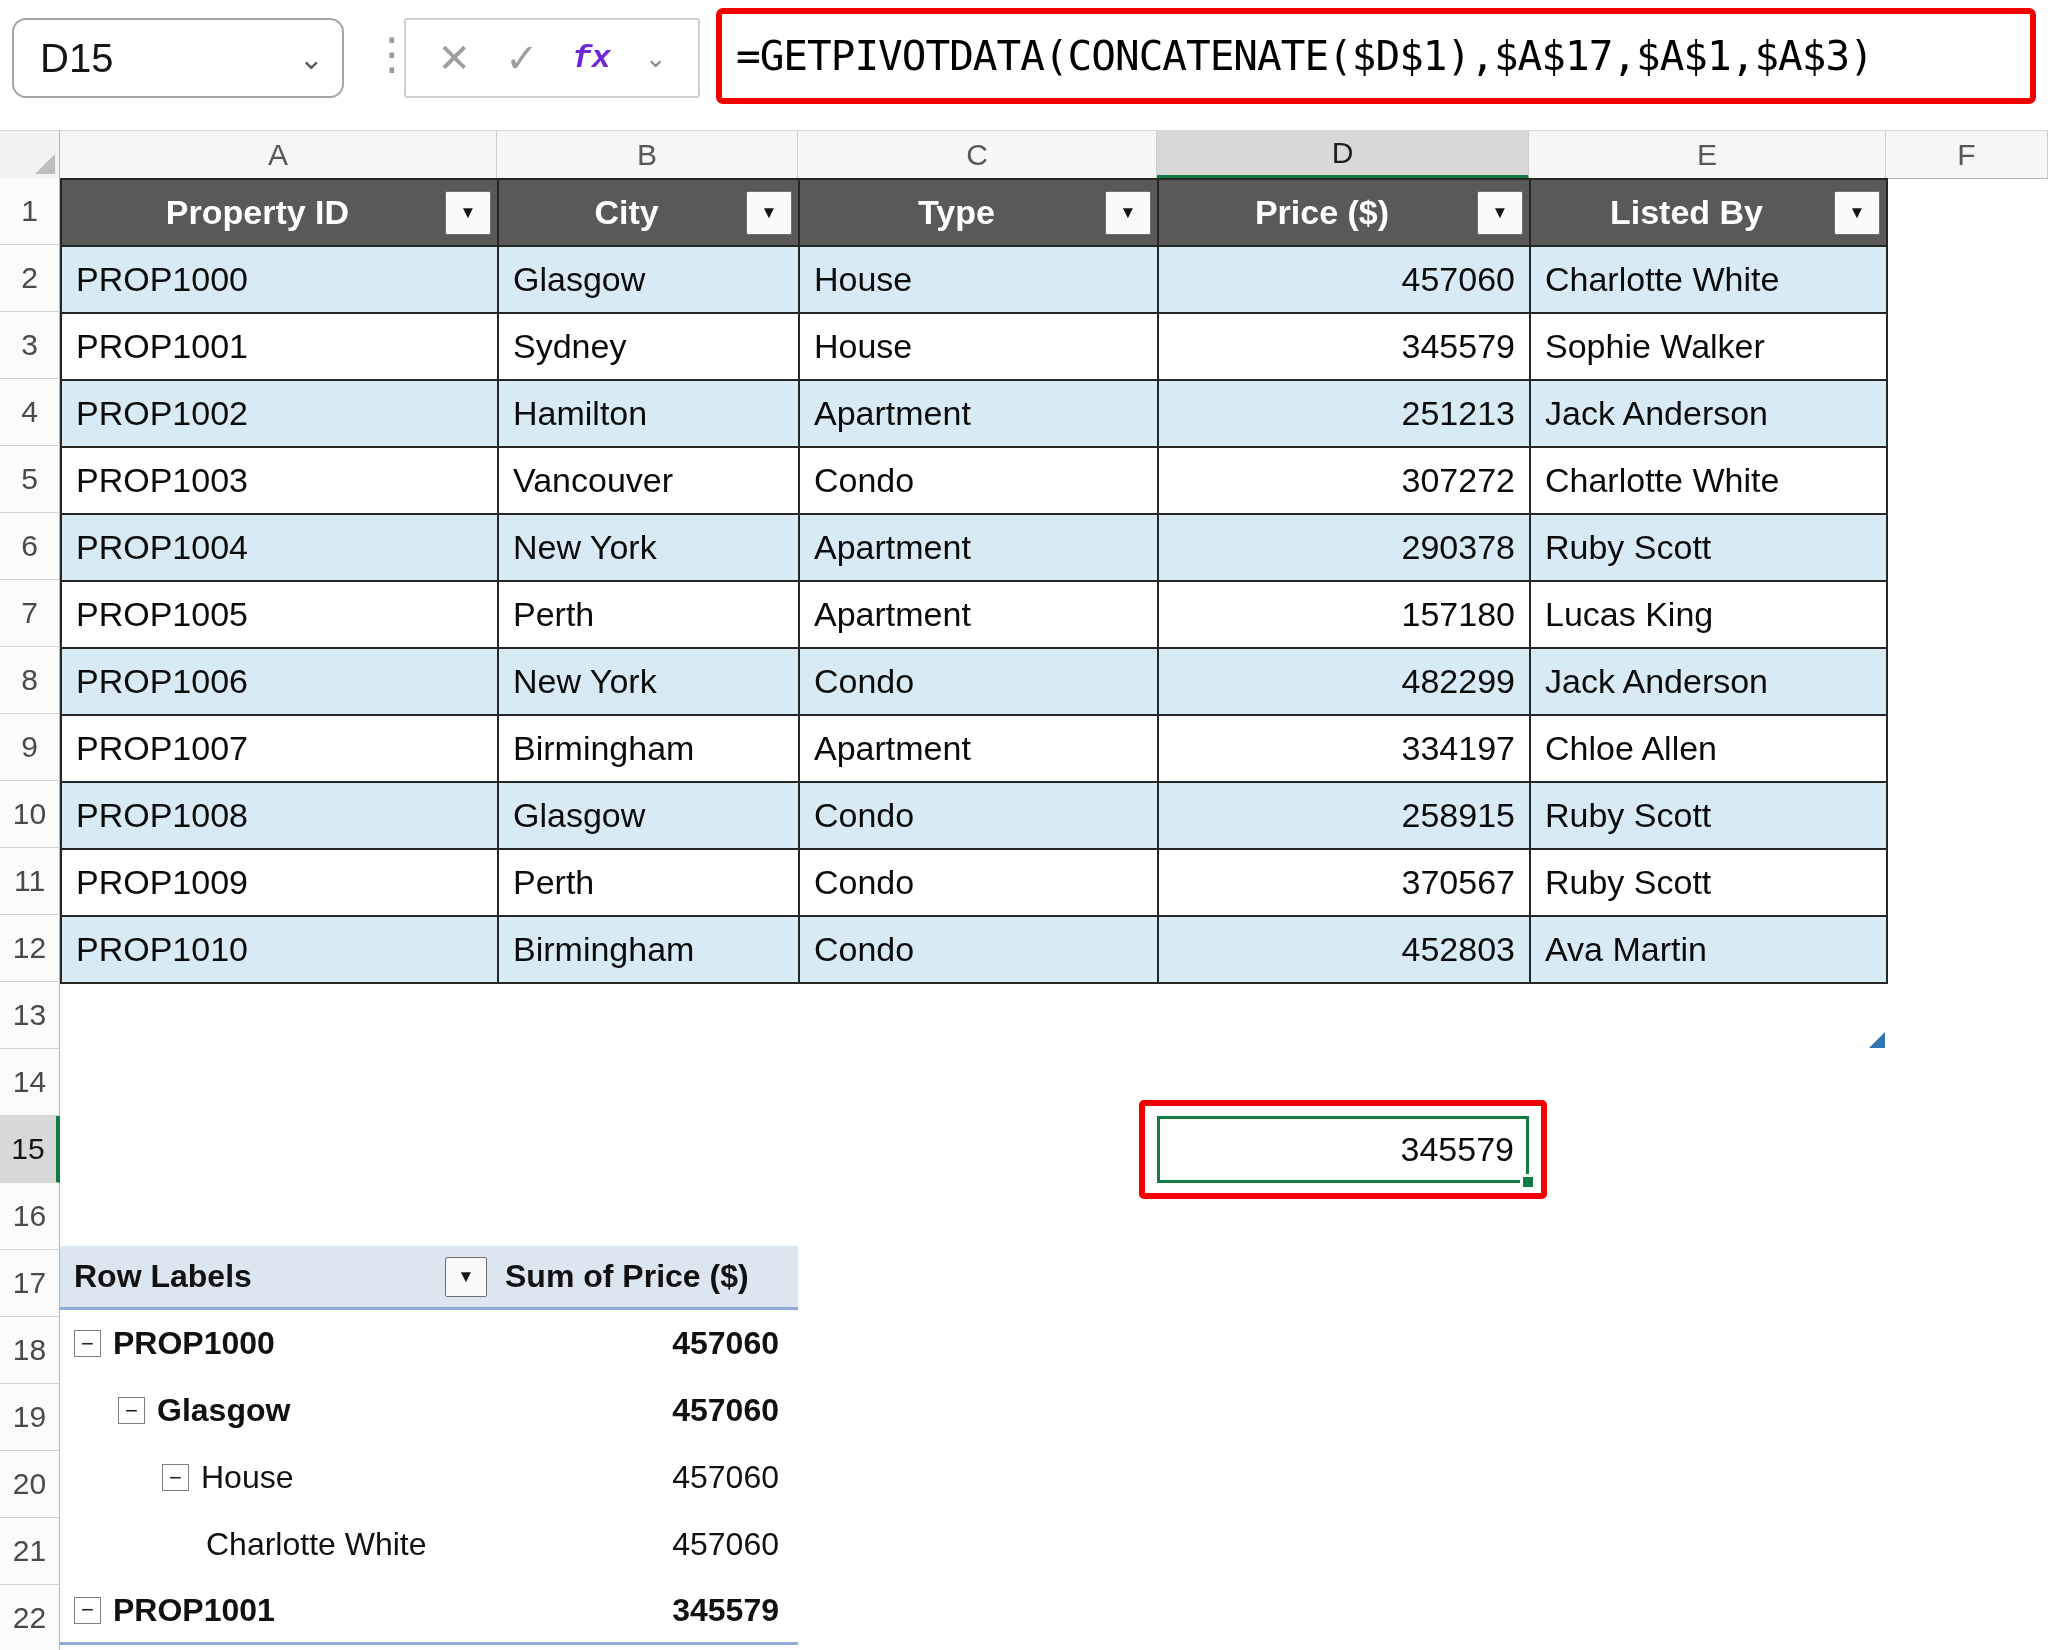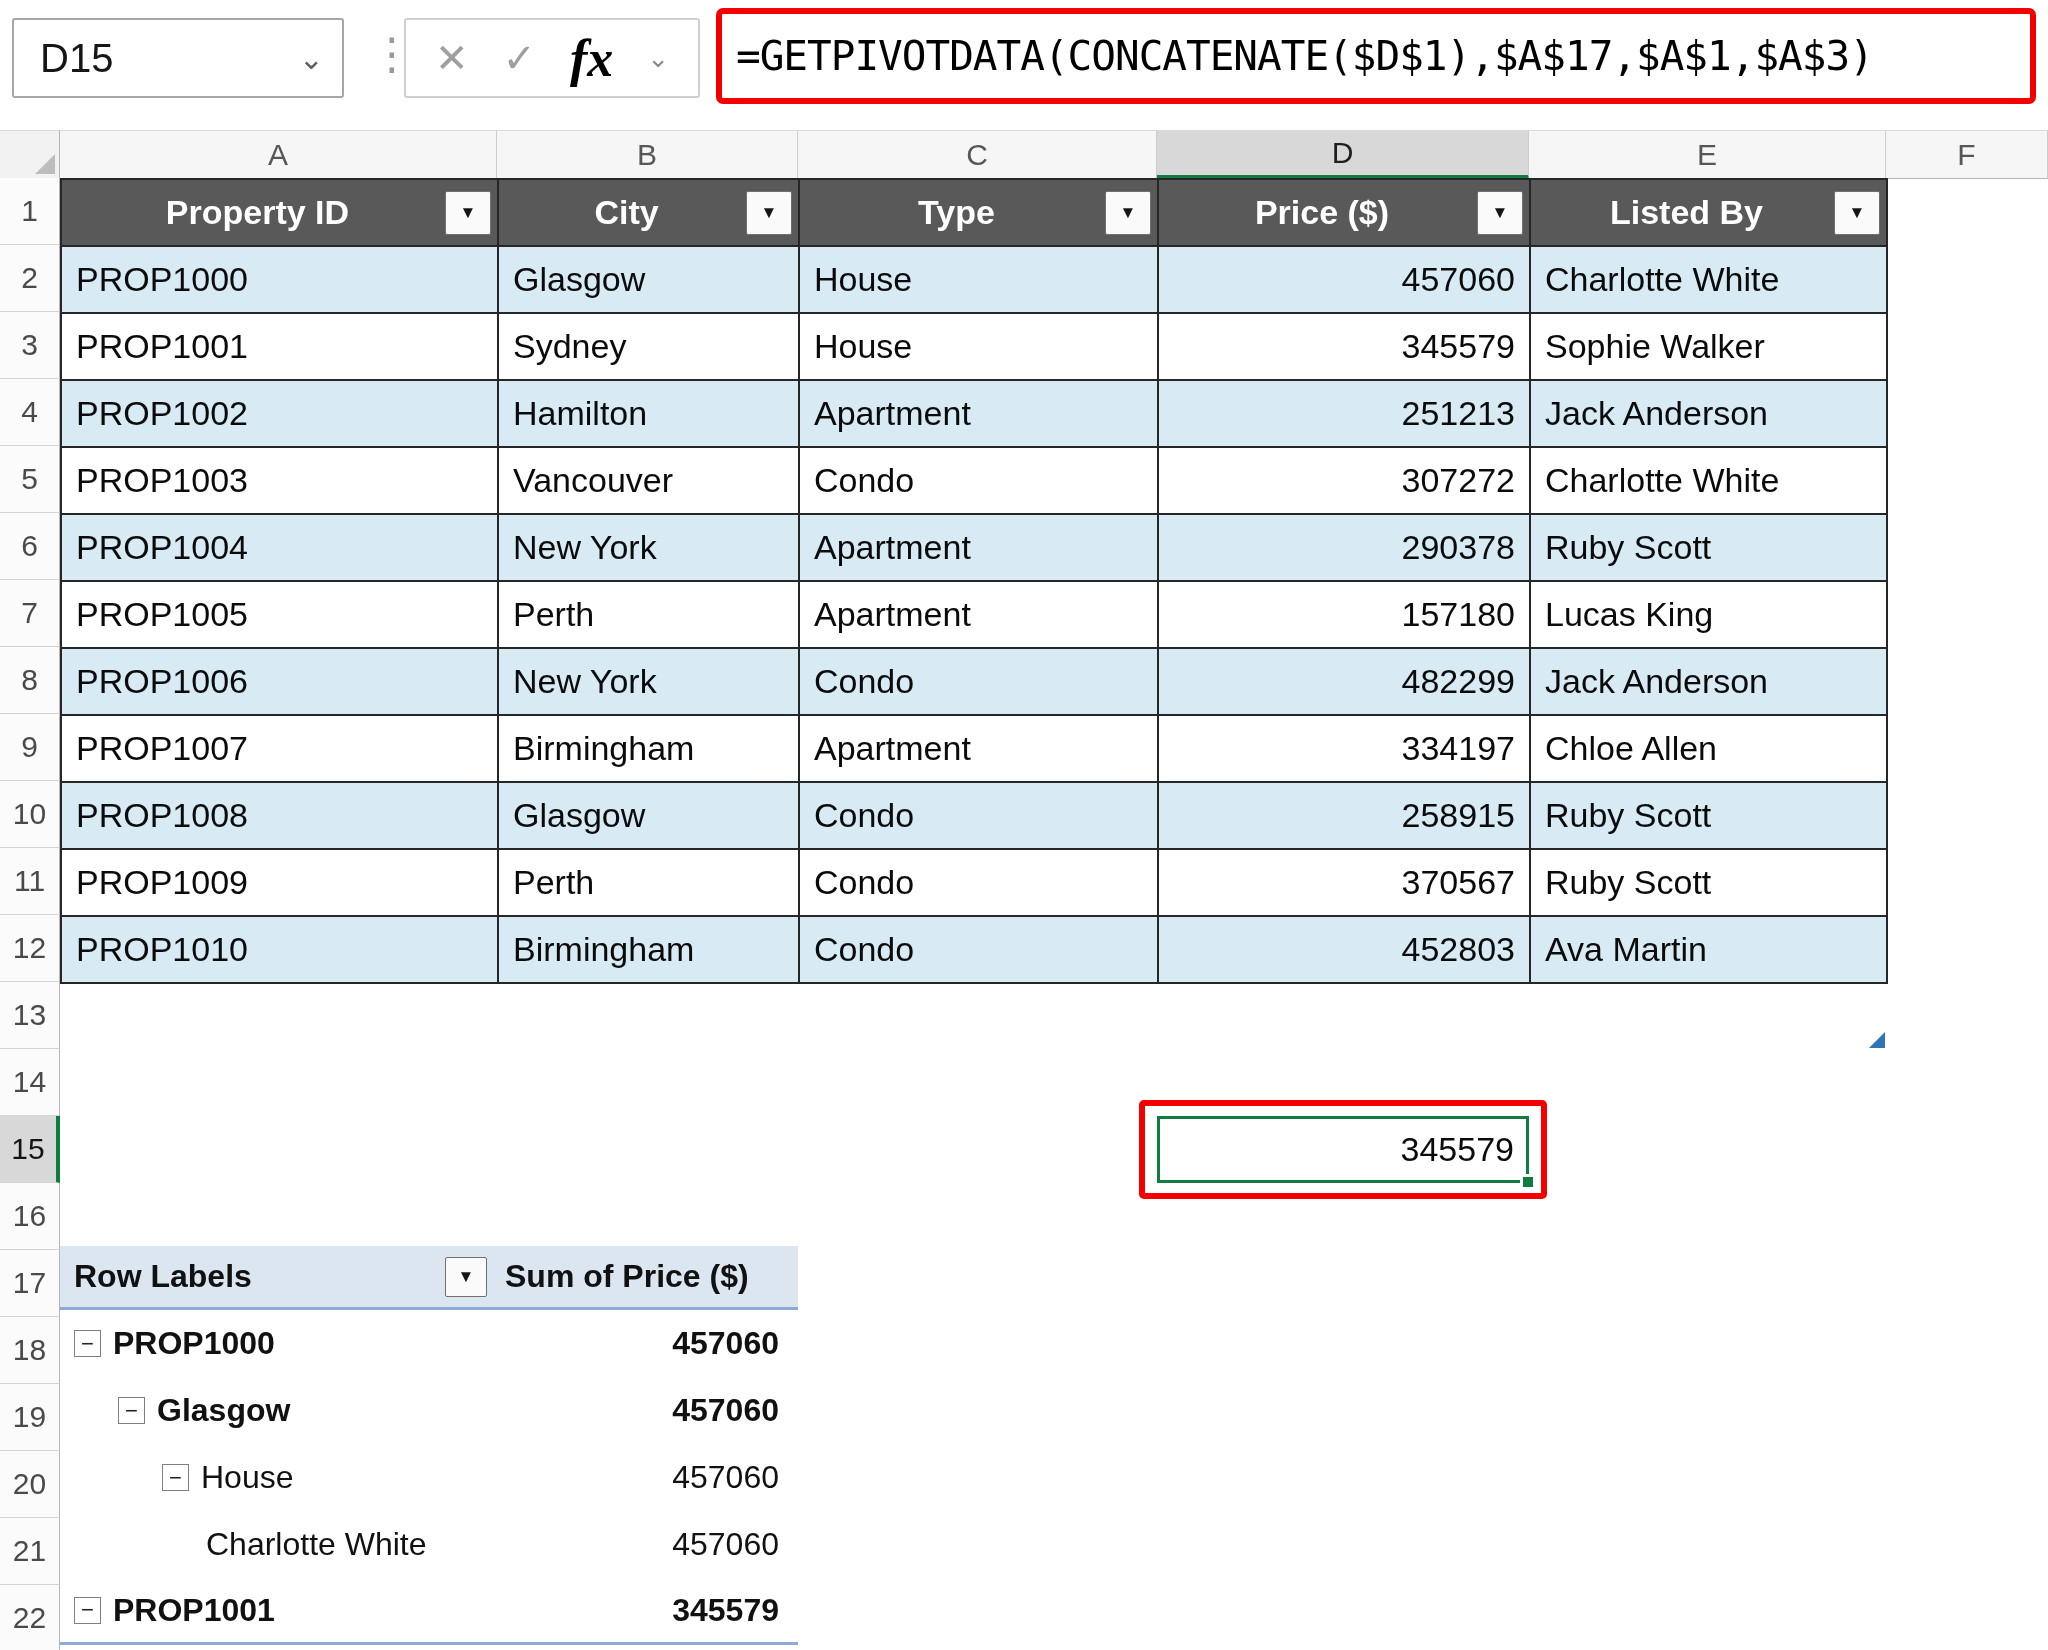--- a/index.html
+++ b/index.html
@@ -11,30 +11,30 @@
     --pivot-border-blue:#8EAADB;
   }
   *{margin:0;padding:0;box-sizing:border-box;}
   html,body{width:2048px;height:1650px;overflow:hidden;background:#fff;
     font-family:"Liberation Sans","DejaVu Sans",sans-serif;color:#111;}
   body{position:relative;}
 
   
   .topbar{position:absolute;left:0;top:0;width:2048px;height:130px;background:#fff;}
   .namebox{position:absolute;left:12px;top:18px;width:332px;height:80px;
-    border:2px solid #a6a6a6;border-radius:3px;display:flex;align-items:center;
+    border:2px solid #a6a6a6;border-radius:14px;display:flex;align-items:center;
     padding:0 18px 0 26px;font-size:40px;color:#161616;background:#fff;}
   .namebox .chev{margin-left:auto;font-size:30px;color:#5f5f5f;}
   .sepdots{position:absolute;left:370px;top:28px;font-size:44px;color:#9a9a9a;}
   .fxgroup{position:absolute;left:404px;top:18px;width:296px;height:80px;
     border:2px solid #cfcfcf;border-radius:3px;display:flex;align-items:center;
     justify-content:center;gap:34px;background:#fff;}
   .icon-x,.icon-check{font-size:40px;color:#9f9f9f;}
-  .icon-fx{font-size:52px;color:#000000;font-style:italic;font-weight:bold;
-    font-family:Liberation Serif, serif;}
+  .icon-fx{font-size:32px;color:#6d28d9;font-style:italic;font-weight:bold;
+    font-family:Liberation Mono, monospace;}
   .icon-chev{font-size:26px;color:#8a8a8a;}
   .formulabar{position:absolute;left:716px;top:8px;width:1320px;height:96px;
     border:6px solid var(--highlight-red);border-radius:7px;background:#fff;
     display:flex;align-items:center;padding-left:14px;white-space:nowrap;overflow:hidden;}
   .formula-text{font-family:"DejaVu Sans Mono","Liberation Mono",monospace;
     font-size:41px;color:#000;letter-spacing:-1px;}
 
   
   .colheaders{position:absolute;left:0;top:130px;width:2048px;height:48px;display:flex;
     border-top:1px solid #d9d9d9;background:#f6f6f6;}

